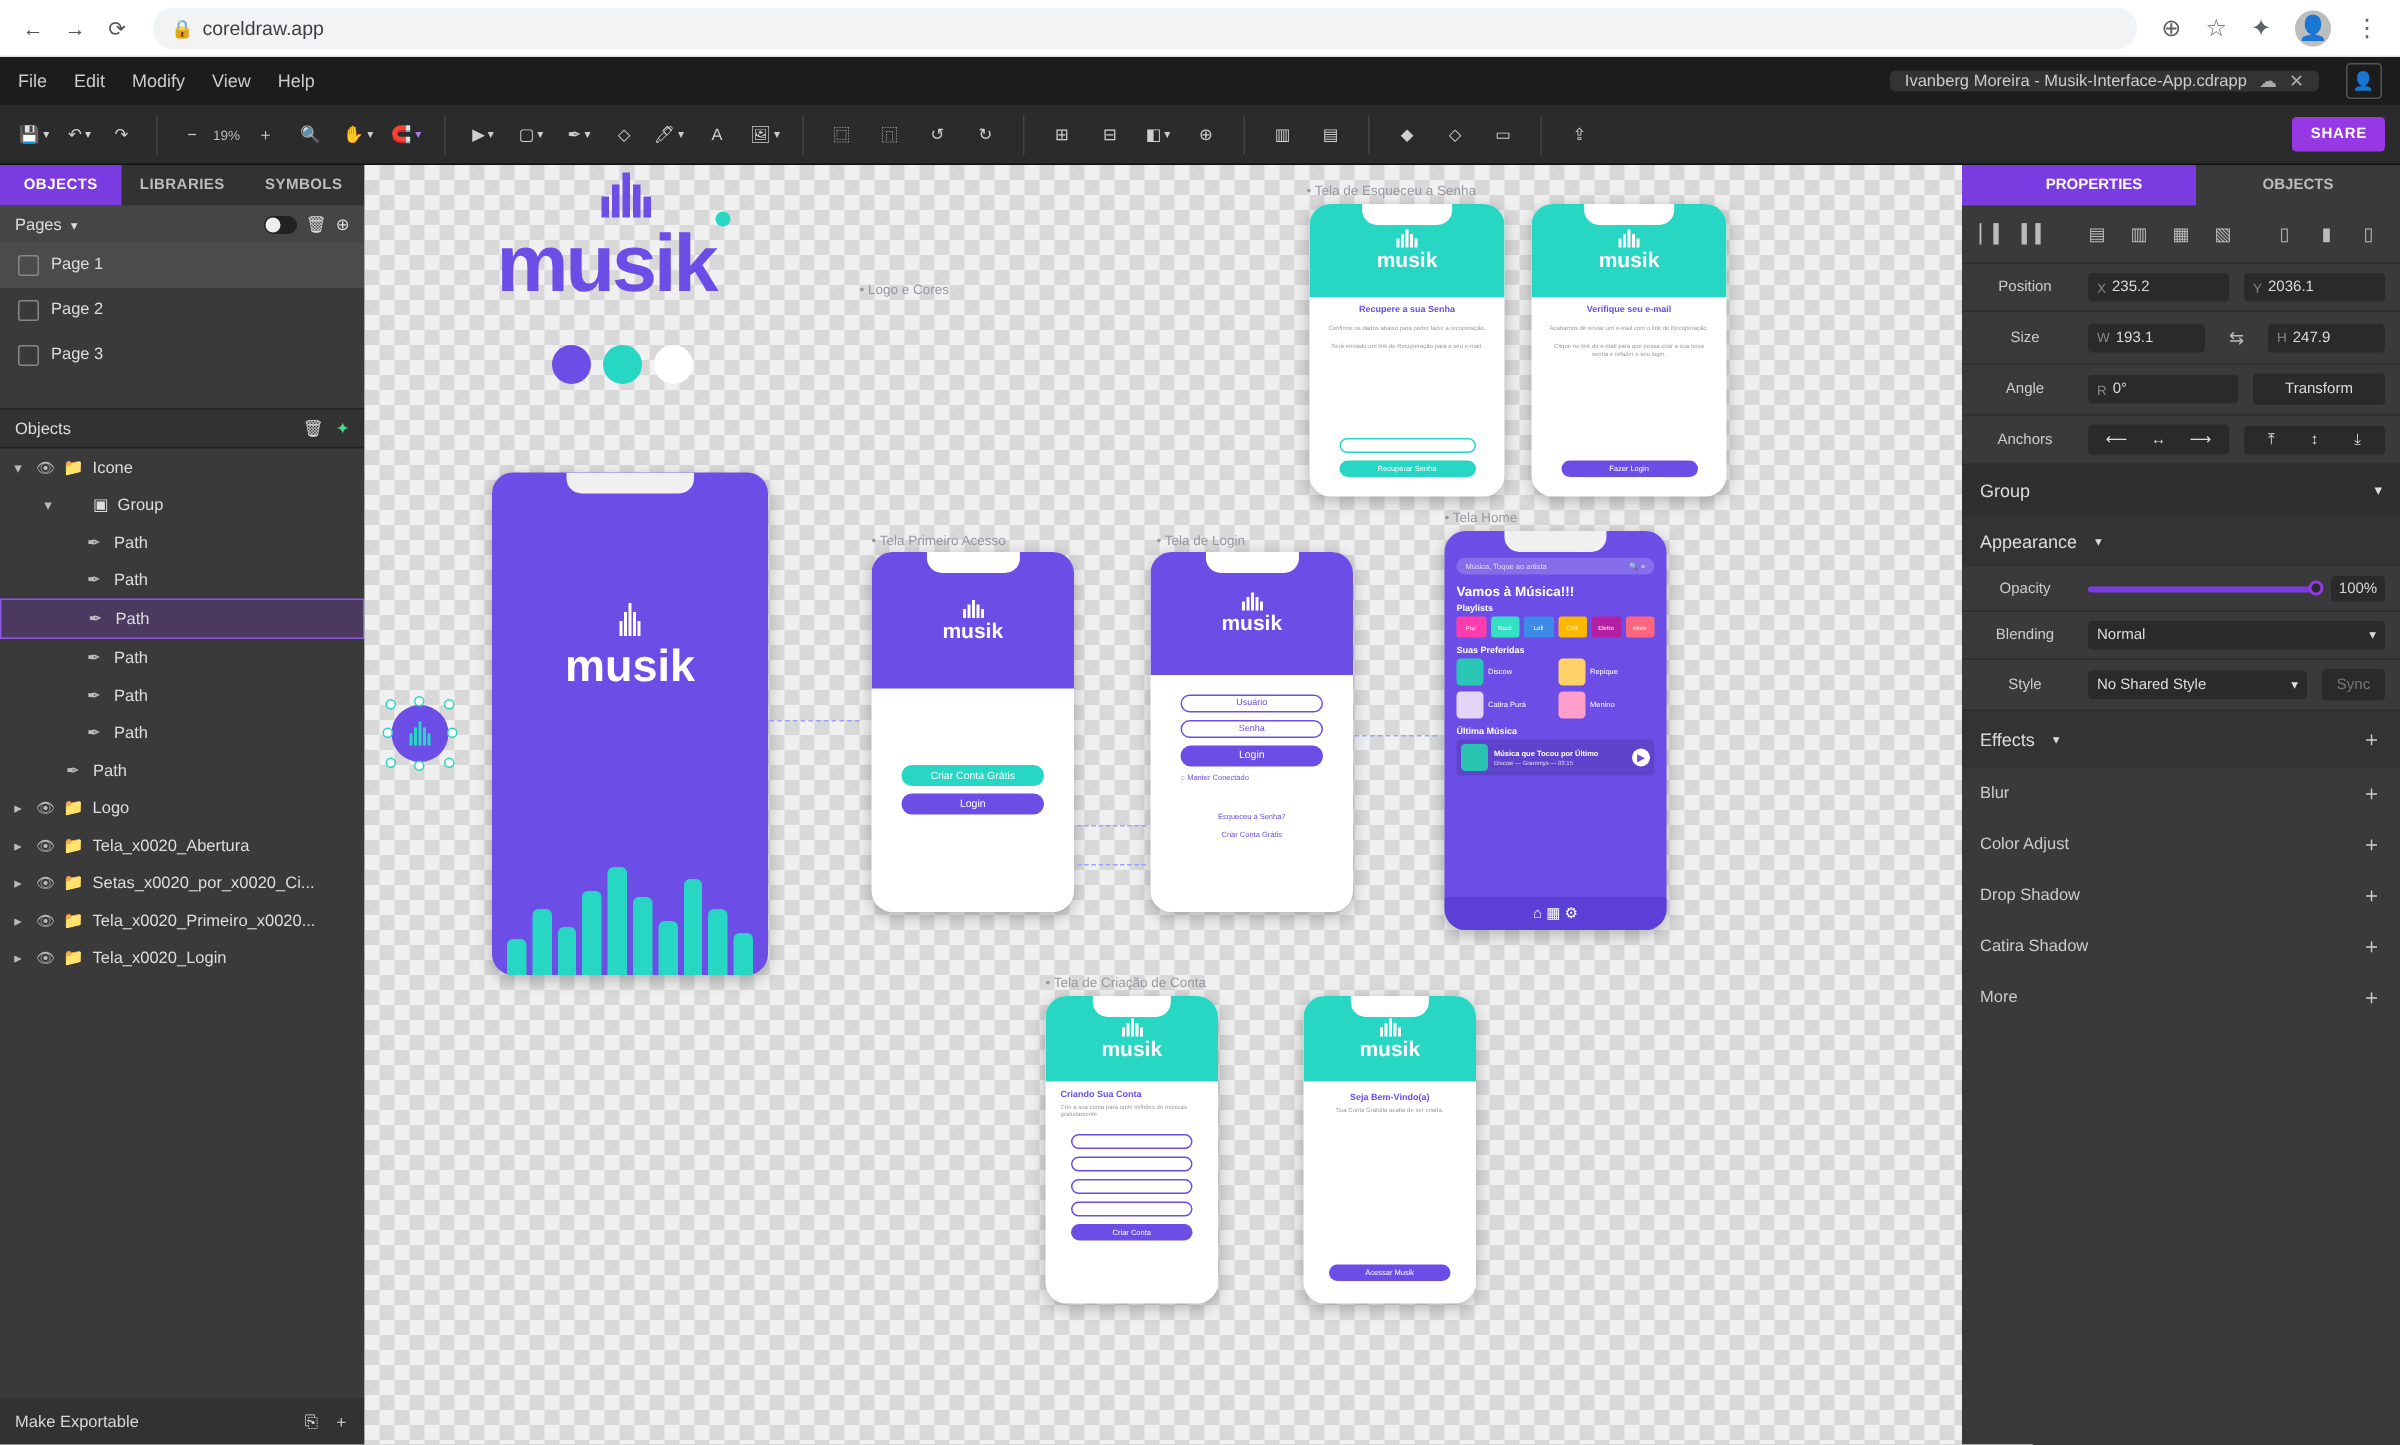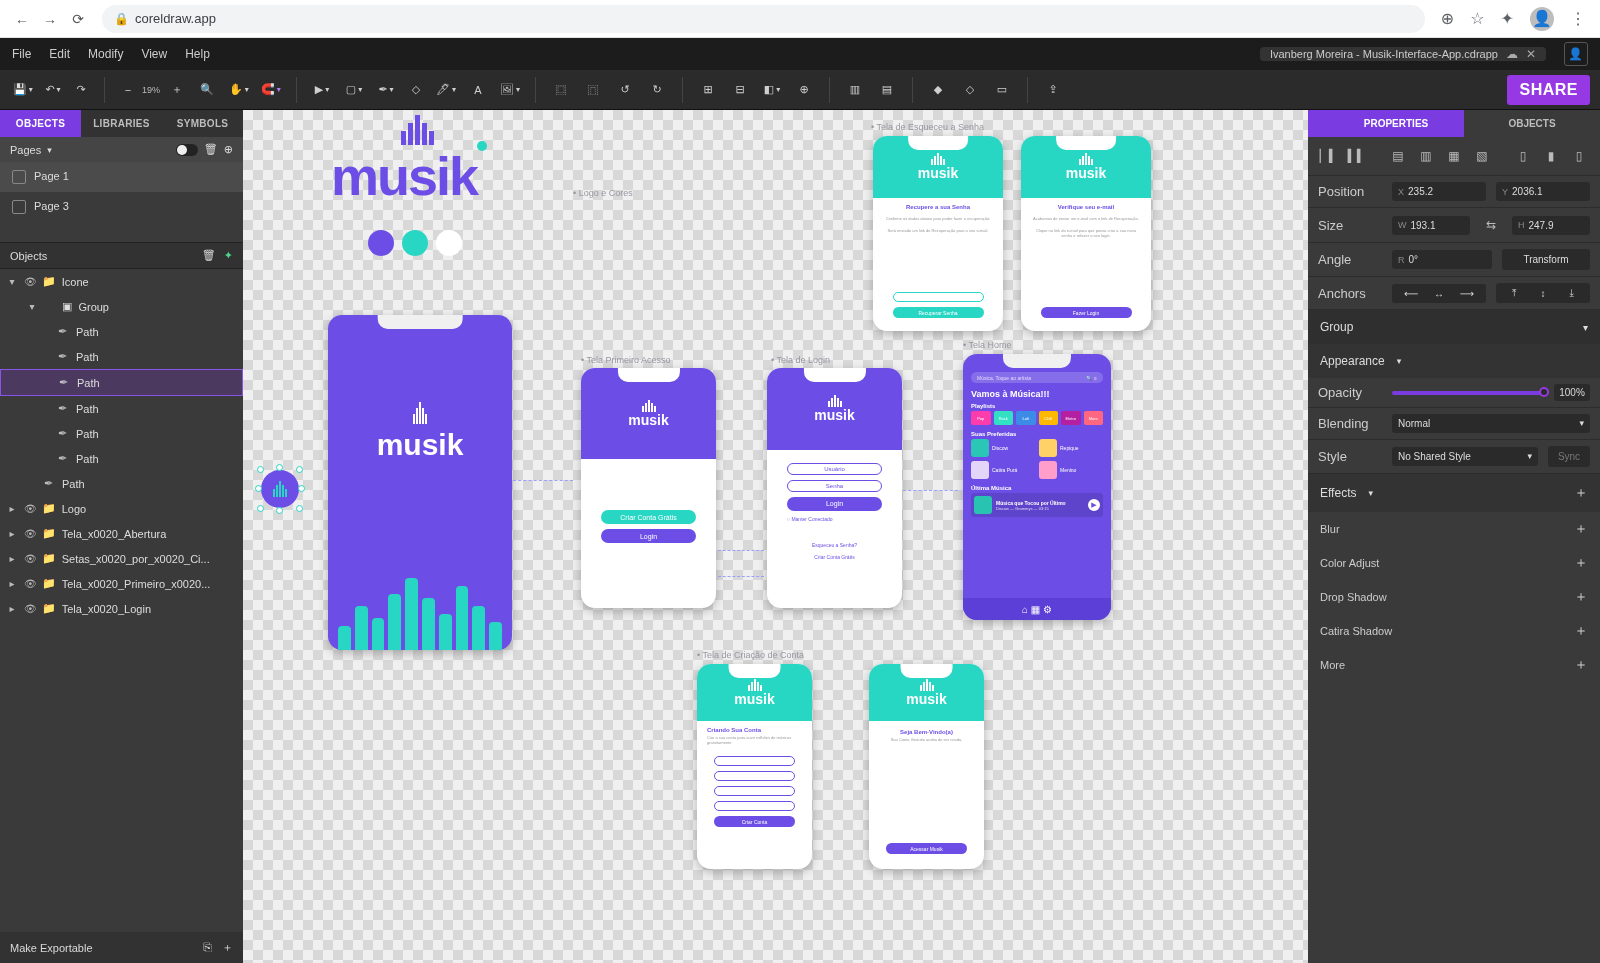--- a/index.html
+++ b/index.html
@@ -37,21 +37,21 @@
   .doc-tab .ico{font-size:12px;color:#aaa;}
   .commenter{width:24px;height:24px;border:1px solid #555;border-radius:3px;display:flex;align-items:center;justify-content:center;color:#ccc;}
 
   
   .toolbar{height:40px;background:#2b2b2b;border-bottom:1px solid #111;display:flex;align-items:center;padding:0 10px;gap:6px;color:#ccc;font-size:11px;}
   .tbtn{width:26px;height:26px;display:flex;align-items:center;justify-content:center;color:#cfcfcf;border-radius:3px;position:relative;}
   .tbtn.sm{width:22px;}
   .tbtn .caret{font-size:8px;margin-left:2px;}
   .sep{width:1px;height:26px;background:#444;margin:0 6px;}
   .zoom{font-size:9px;color:#bbb;margin-left:-3px;}
-  .share-btn{background:var(--purple2);color:#fff;font-weight:bold;font-size:16px;padding:6px 12px;border-radius:3px;letter-spacing:0.5px;}
+  .share-btn{background:var(--purple2);color:#fff;font-weight:bold;font-size:10px;padding:6px 12px;border-radius:3px;letter-spacing:0.5px;}
 
   
   .cols{display:flex;height:853px;}
   .left{width:243px;background:var(--panel2);display:flex;flex-direction:column;}
   .center{flex:1;position:relative;overflow:hidden;
     background-color:#f0f0f0;
     background-image:
       linear-gradient(45deg,#d8d8d8 25%,transparent 25%,transparent 75%,#d8d8d8 75%),
       linear-gradient(45deg,#d8d8d8 25%,transparent 25%,transparent 75%,#d8d8d8 75%);
     background-size:20px 20px;
@@ -83,21 +83,21 @@
   .indent{display:inline-block;}
   .ind1{width:14px;} .ind2{width:28px;}
   .bottom-bar{background:var(--panel);padding:8px 10px;font-size:11px;display:flex;align-items:center;gap:10px;}
   .bottom-bar .sp{flex:1;}
 
   
   .rtabs{display:flex;}
   .rtab{flex:1;text-align:center;padding:8px 0;font-size:10px;font-weight:bold;color:#bdbdbd;}
   .rtab.active{background:var(--purple);color:#fff;padding-left:20px;}
   .rrow{display:flex;align-items:center;padding:6px 10px;gap:10px;font-size:11px;border-bottom:1px solid #2c2c2c;}
-  .rlabel{width:64px;color:#ccc;font-size:13px;}
+  .rlabel{width:64px;color:#ccc;font-size:10px;text-align:center;}
   .field{flex:1;background:#2a2a2a;border-radius:3px;padding:4px 6px;display:flex;align-items:center;gap:4px;font-size:10px;color:#ddd;}
   .field .pre{color:#888;font-size:9px;}
   .btn-dark{background:#2a2a2a;border-radius:3px;padding:5px 0;text-align:center;font-size:10px;color:#ddd;}
   .icon-row{display:flex;gap:6px;padding:8px 10px;border-bottom:1px solid #2c2c2c;}
   .dock-ico{width:22px;height:22px;display:flex;align-items:center;justify-content:center;color:#bbb;font-size:12px;}
   .section-hdr{padding:10px 12px;font-size:12px;color:#ddd;background:#333;display:flex;align-items:center;gap:6px;}
   .section-hdr .sp{flex:1;}
   .chk{width:12px;height:12px;border:1px solid #777;margin-right:6px;}
   .slider{flex:1;height:4px;background:linear-gradient(to right,var(--purple) 0%,var(--purple) 100%);border-radius:2px;position:relative;}
   .slider .thumb{position:absolute;right:-5px;top:-4px;width:10px;height:10px;border:2px solid var(--purple2);border-radius:50%;background:#2a2a2a;}
@@ -230,20 +230,24 @@
         <span>🗑</span>
         <span>⊕</span>
       </div>
       <div class="page-list">
         <div class="page-item active">
             <div class="page-ico"></div>
             <span>Page 1</span>
           </div>
         <div class="page-item">
             <div class="page-ico"></div>
+            <span>Page 2</span>
+          </div>
+        <div class="page-item">
+            <div class="page-ico"></div>
             <span>Page 3</span>
           </div>
       </div>
       <div style="flex:0 0 20px"></div>
       <div class="obj-hdr">
         <span>Objects</span>
         <span class="sp"></span>
         <span>🗑</span>
         <span style="color:#4fd68a">✦</span>
       </div>

